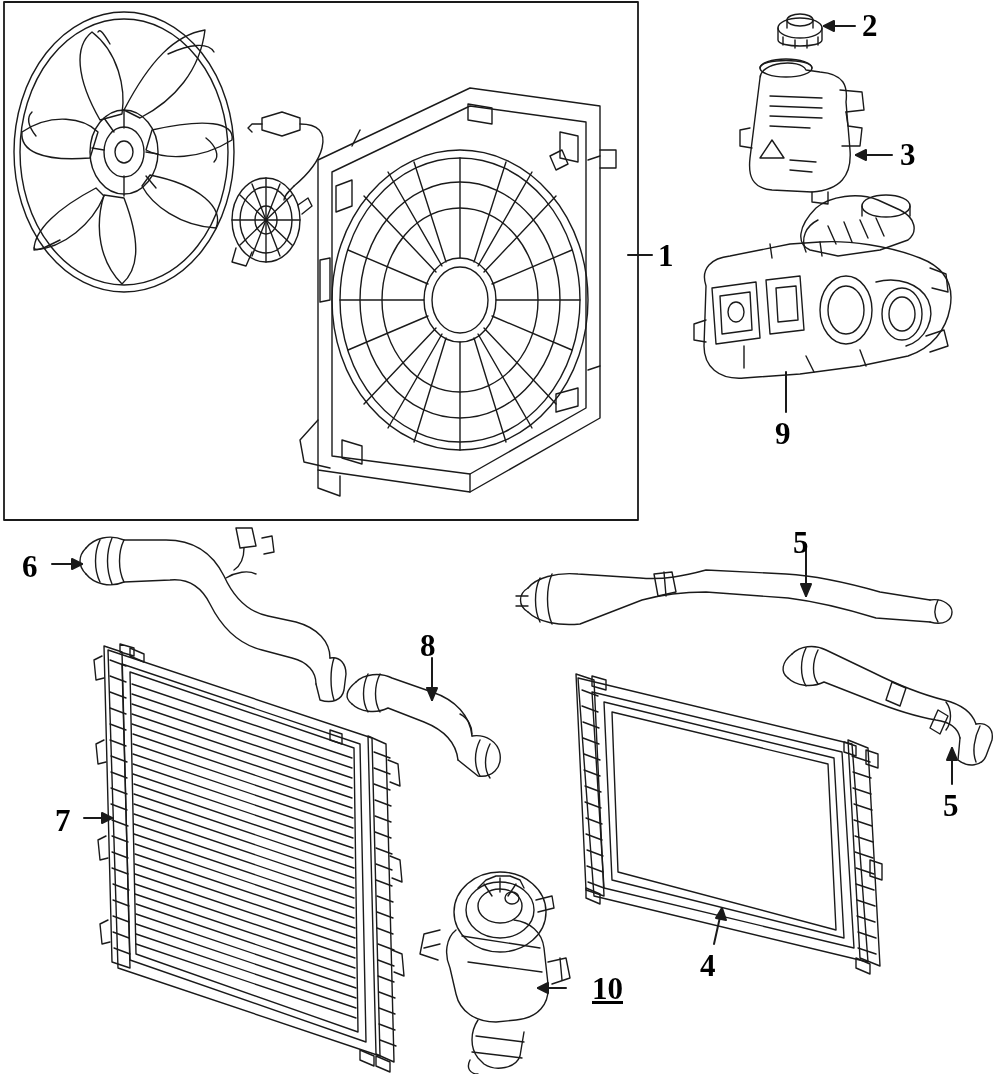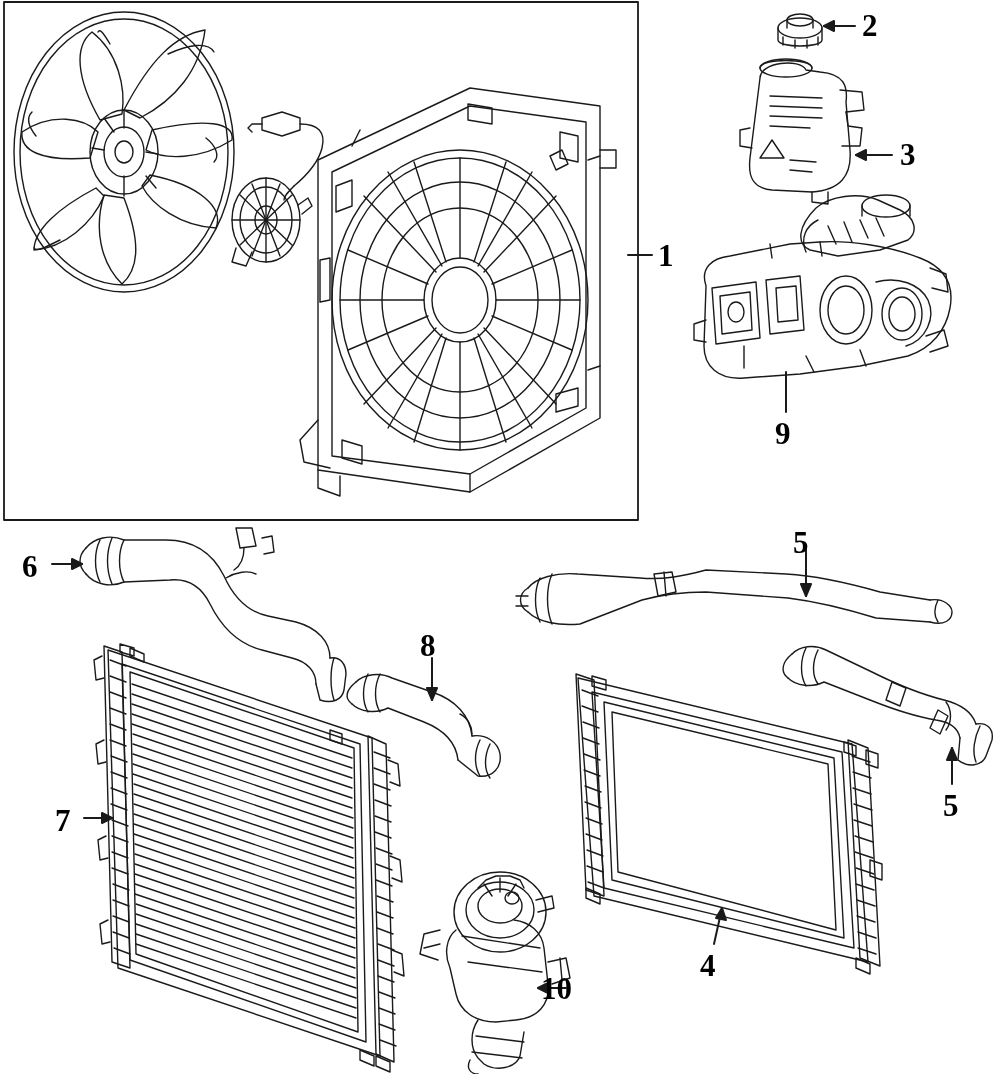--- a/index.html
+++ b/index.html
@@ -378,15 +378,15 @@
   <div class="callout" style="left:658px; top:240px;">1</div>
   <div class="callout" style="left:862px; top:10px;">2</div>
   <div class="callout" style="left:900px; top:139px;">3</div>
   <div class="callout" style="left:700px; top:950px;">4</div>
   <div class="callout" style="left:793px; top:527px;">5</div>
   <div class="callout" style="left:943px; top:790px;">5</div>
   <div class="callout" style="left:22px; top:551px;">6</div>
   <div class="callout" style="left:55px; top:805px;">7</div>
   <div class="callout" style="left:420px; top:630px;">8</div>
   <div class="callout" style="left:775px; top:418px;">9</div>
-  <div class="callout" style="left:541px; top:973px;">10</div>
+  <div class="callout" style="left:592px; top:973px;text-decoration:underline;">10</div>
 
 </div>
 
 </body></html>

